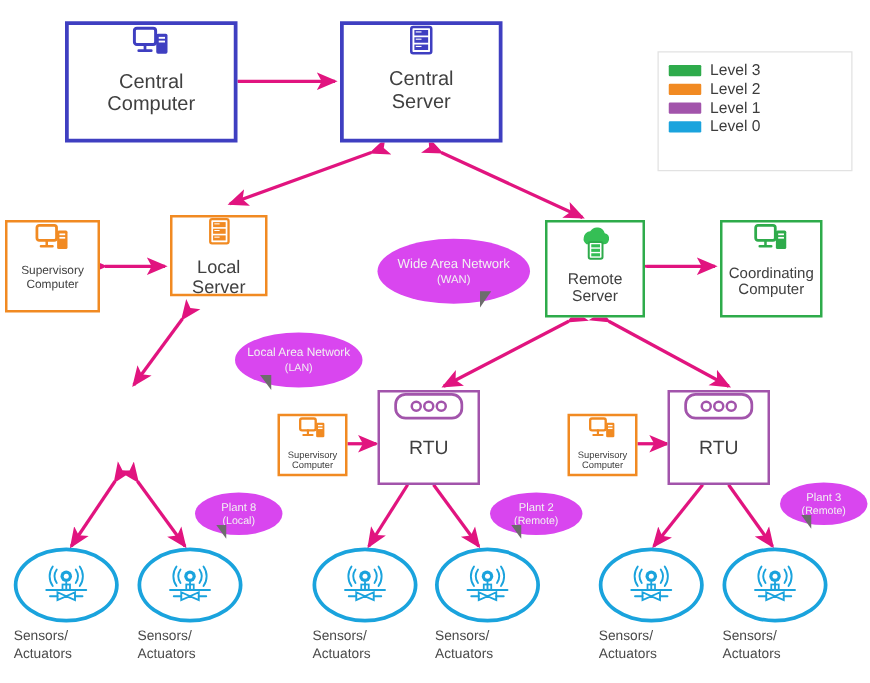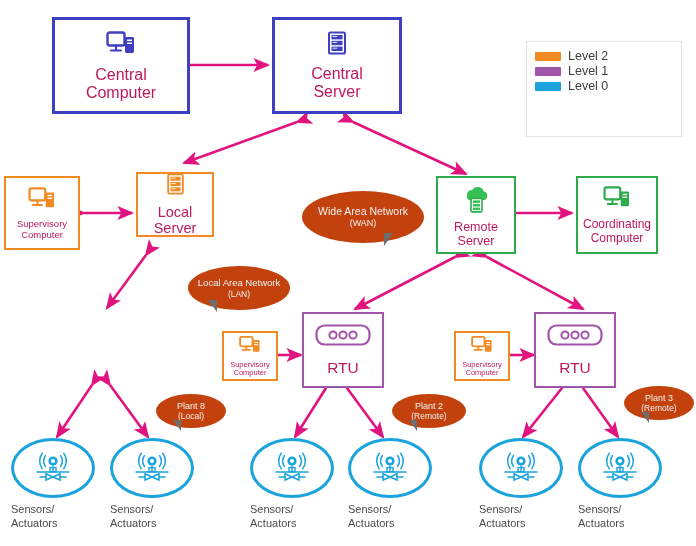--- a/index.html
+++ b/index.html
@@ -1,37 +1,37 @@
 <!DOCTYPE html>
 <html><head>
 <meta charset="utf-8">
 <style>
   html,body{margin:0;padding:0;background:#ffffff;}
   body{font-family:"Liberation Sans",sans-serif;}
   #stage{position:relative;width:696px;height:546px;background:#fff;overflow:hidden;}
 
   
   .node{position:absolute;box-sizing:border-box;background:#fff;
-        display:flex;flex-direction:column;align-items:center;justify-content:center;
-        text-align:center;color:#be185d;}
+        display:flex;flex-direction:column;align-items:center;
+        text-align:center;color:#404040;}
   .node .lbl{line-height:1.12;font-weight:400;}
   .node .icon{display:block;margin:0 auto;}
 
   .b-l4{border:3px solid #3f3fc1;}
   .b-l3{border:2px solid #2eab4b;}
   .b-l2{border:2px solid #f18a22;}
   .b-l1{border:2px solid #a254ab;}
 
   
   .sensor{position:absolute;box-sizing:border-box;border:3px solid #1aa3dd;border-radius:50%;
           background:#fff;display:flex;align-items:center;justify-content:center;}
   .sensor-cap{position:absolute;text-align:left;color:#4a4a4a;font-size:11px;line-height:1.25;}
 
   
-  .callout{position:absolute;background:#c2410c;border-radius:50%;
+  .callout{position:absolute;background:#d946ef;border-radius:50%;
            display:flex;flex-direction:column;align-items:center;justify-content:center;
            color:#f2f2f2;text-align:center;line-height:1.2;}
   .callout .tail{position:absolute;width:0;height:0;}
 
   
   #legend{position:absolute;box-sizing:border-box;border:1px solid #e2e2e2;background:#fff;
           padding:6px 9px 6px 8px;}
   .leg-row{display:flex;align-items:center;height:14px;margin:1px 0;}
   .leg-sw{width:26px;height:9px;margin-right:7px;border-radius:1px;flex:none;}
   .leg-tx{font-size:12.5px;color:#3d3d3d;}
@@ -110,20 +110,24 @@
         <rect x="5.6" y="16.7" width="4.6" height="0.9" fill="#fff"></rect>
       </svg>
     </span>
     <span class="lbl" style="font-size:16px;margin-top:6px;">
       <span>Central</span><br>
       <span>Server</span>
     </span>
   </div>
 
   <div id="legend" style="left:526px;top:41px;width:156px;height:96px;">
+    <div class="leg-row">
+      <span class="leg-sw" style="background:#2eab4b;"></span>
+      <span class="leg-tx">Level 3</span>
+    </div>
     <div class="leg-row">
       <span class="leg-sw" style="background:#f18a22;"></span>
       <span class="leg-tx">Level 2</span>
     </div>
     <div class="leg-row">
       <span class="leg-sw" style="background:#a254ab;"></span>
       <span class="leg-tx">Level 1</span>
     </div>
     <div class="leg-row">
       <span class="leg-sw" style="background:#1aa3dd;"></span>

